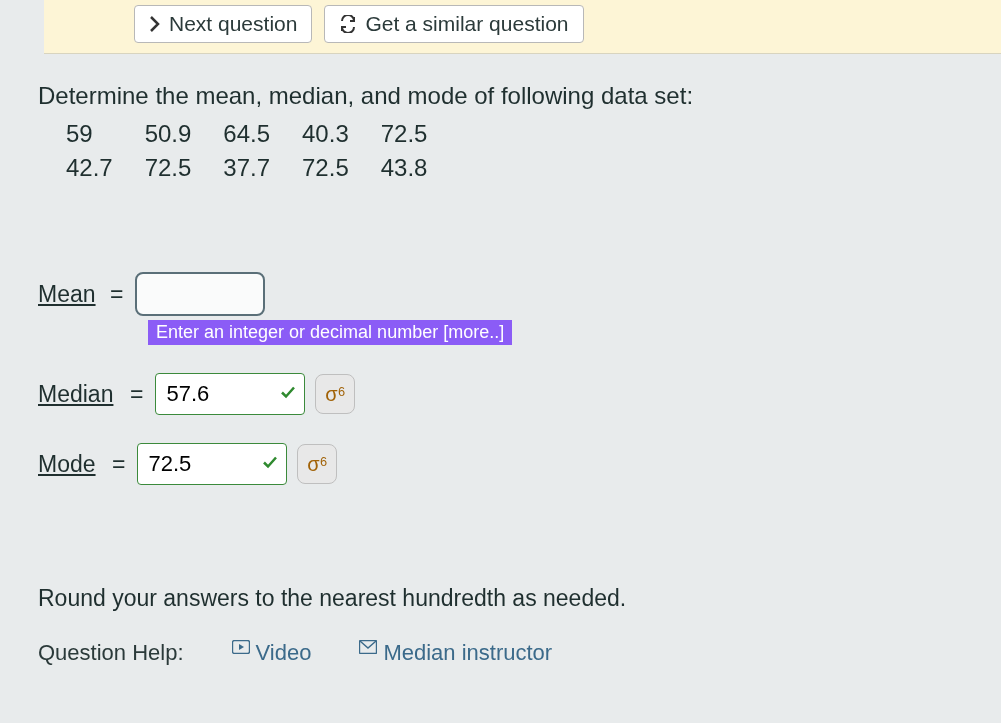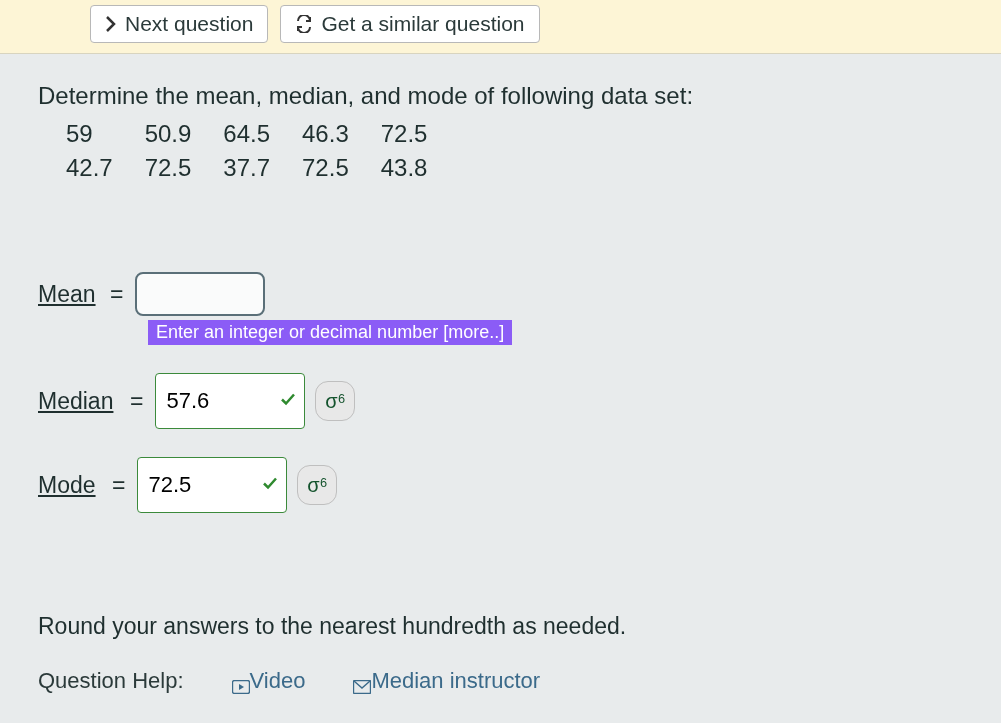--- a/index.html
+++ b/index.html
@@ -13,20 +13,21 @@
       font-size: 22px;
     }
     .top-banner {
       background: #fdf5d6;
       border-bottom: 1px solid #d8d4bf;
       padding: 4px 10px 10px 90px;
       display: flex;
       align-items: center;
       gap: 12px;
       height: 54px;
+      margin-left: 44px;
     }
     .btn {
       background: #ffffff;
       border: 1px solid #b8b8b8;
       border-radius: 4px;
       padding: 6px 14px;
       font-size: 21px;
       color: #2b3a3a;
       display: inline-flex;
       align-items: center;
@@ -75,45 +76,45 @@
       padding: 4px 10px;
       width: 140px;
       height: 44px;
     }
     .input-box.mean { width: 130px; }
     .input-box.correct {
       border: 1px solid #3b8a3b;
       border-radius: 4px;
       background: #ffffff;
       width: 150px;
-      height: 56px;
+      height: 42px;
       padding-right: 28px;
       position: relative;
     }
     .input-wrap { position: relative; display: inline-block; }
     .check {
       position: absolute;
       right: 8px;
       top: 50%;
       transform: translateY(-50%);
       color: #2f8a2f;
       pointer-events: none;
     }
     .tool-btn {
       border: 1px solid #bfbfbf;
       background: #e8e8e8;
-      border-radius: 13px;
+      border-radius: 8px;
       width: 40px;
       height: 40px;
       display: inline-flex;
       align-items: center;
       justify-content: center;
       cursor: pointer;
       font-size: 20px;
-      color: #14532d;
+      color: #a16207;
     }
     .hint {
       display: inline-block;
       background: #8b5cf6;
       color: #ffffff;
       font-size: 18px;
       padding: 2px 8px;
       margin-top: 4px;
       margin-left: 110px;
     }
@@ -126,21 +127,22 @@
     .help-row {
       font-size: 22px;
       color: #2b3a3a;
       display: flex;
       align-items: center;
       gap: 8px;
     }
     .help-link {
       color: #3b6a8a;
       display: inline-flex;
-      align-items: flex-end;
+      align-items: flex-start;
+      gap: 6px;
       cursor: pointer;
       padding-left: 40px;
     }
     .mini-icon {
       display: inline-flex;
       align-items: center;
       justify-content: center;
     }
   </style>
 </head>
@@ -167,21 +169,21 @@
 </div>
 
 <div class="content">
   <div class="prompt">Determine the mean, median, and mode of following data set:</div>
 
   <div class="data-rows">
     <div class="data-row">
       <span>59</span>
       <span>50.9</span>
       <span>64.5</span>
-      <span>46.3</span>
+      <span>40.3</span>
       <span>72.5</span>
     </div>
     <div class="data-row">
       <span>42.7</span>
       <span>72.5</span>
       <span>37.7</span>
       <span>72.5</span>
       <span>43.8</span>
     </div>
   </div>

